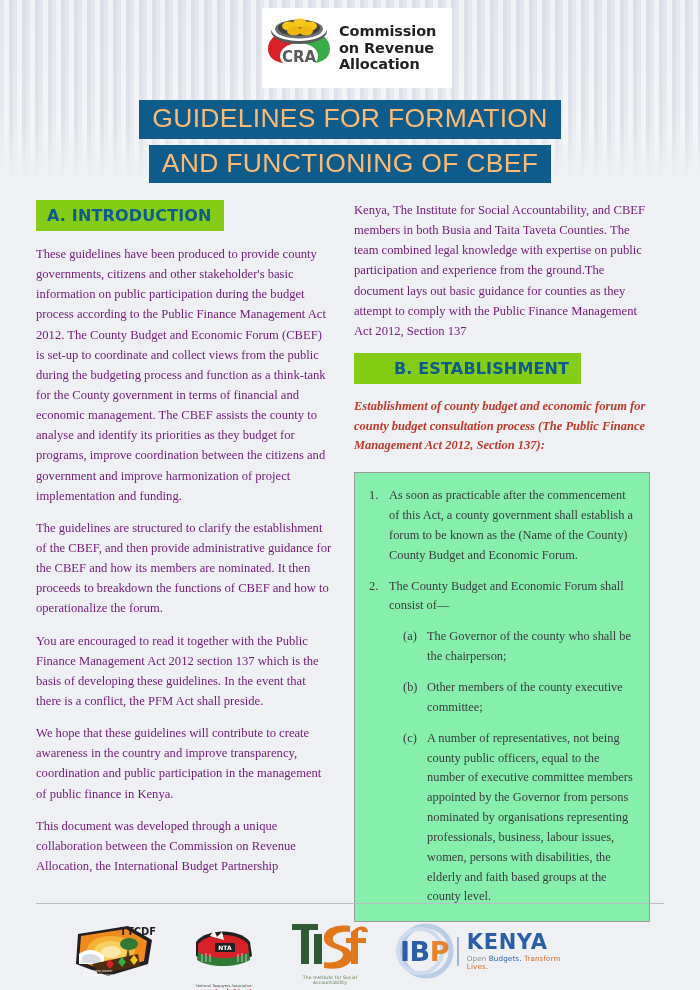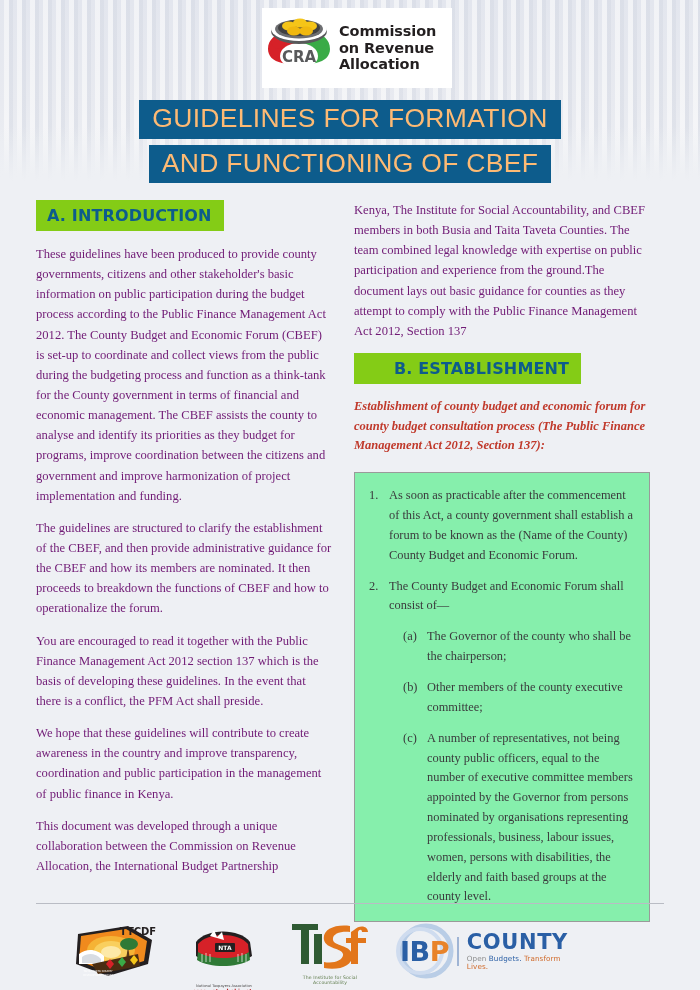--- a/index.html
+++ b/index.html
@@ -441,20 +441,20 @@
 
     <div class="flogo ibp">
       <svg viewBox="0 0 60 56" width="60" height="56" style="position:absolute;left:-4px;top:0;" aria-hidden="true">
         <circle cx="30" cy="28" r="25" fill="none" stroke="#b9cde6" stroke-width="5"></circle>
         <circle cx="24" cy="28" r="22" fill="none" stroke="#cfdcef" stroke-width="4"></circle>
       </svg>
       <div class="ibp-text">
         <div class="ibp-abbr"><span>IB</span><span class="p">P</span></div>
         <div class="ibp-bar"></div>
         <div>
-          <div class="ibp-kenya">COUNTY</div>
+          <div class="ibp-kenya">KENYA</div>
           <div class="ibp-tag"><span class="o">Open </span><span class="b">Budgets. </span><span class="r">Transform Lives.</span></div>
         </div>
       </div>
     </div>
 
   </div>
 </div>
 
 </body></html>

